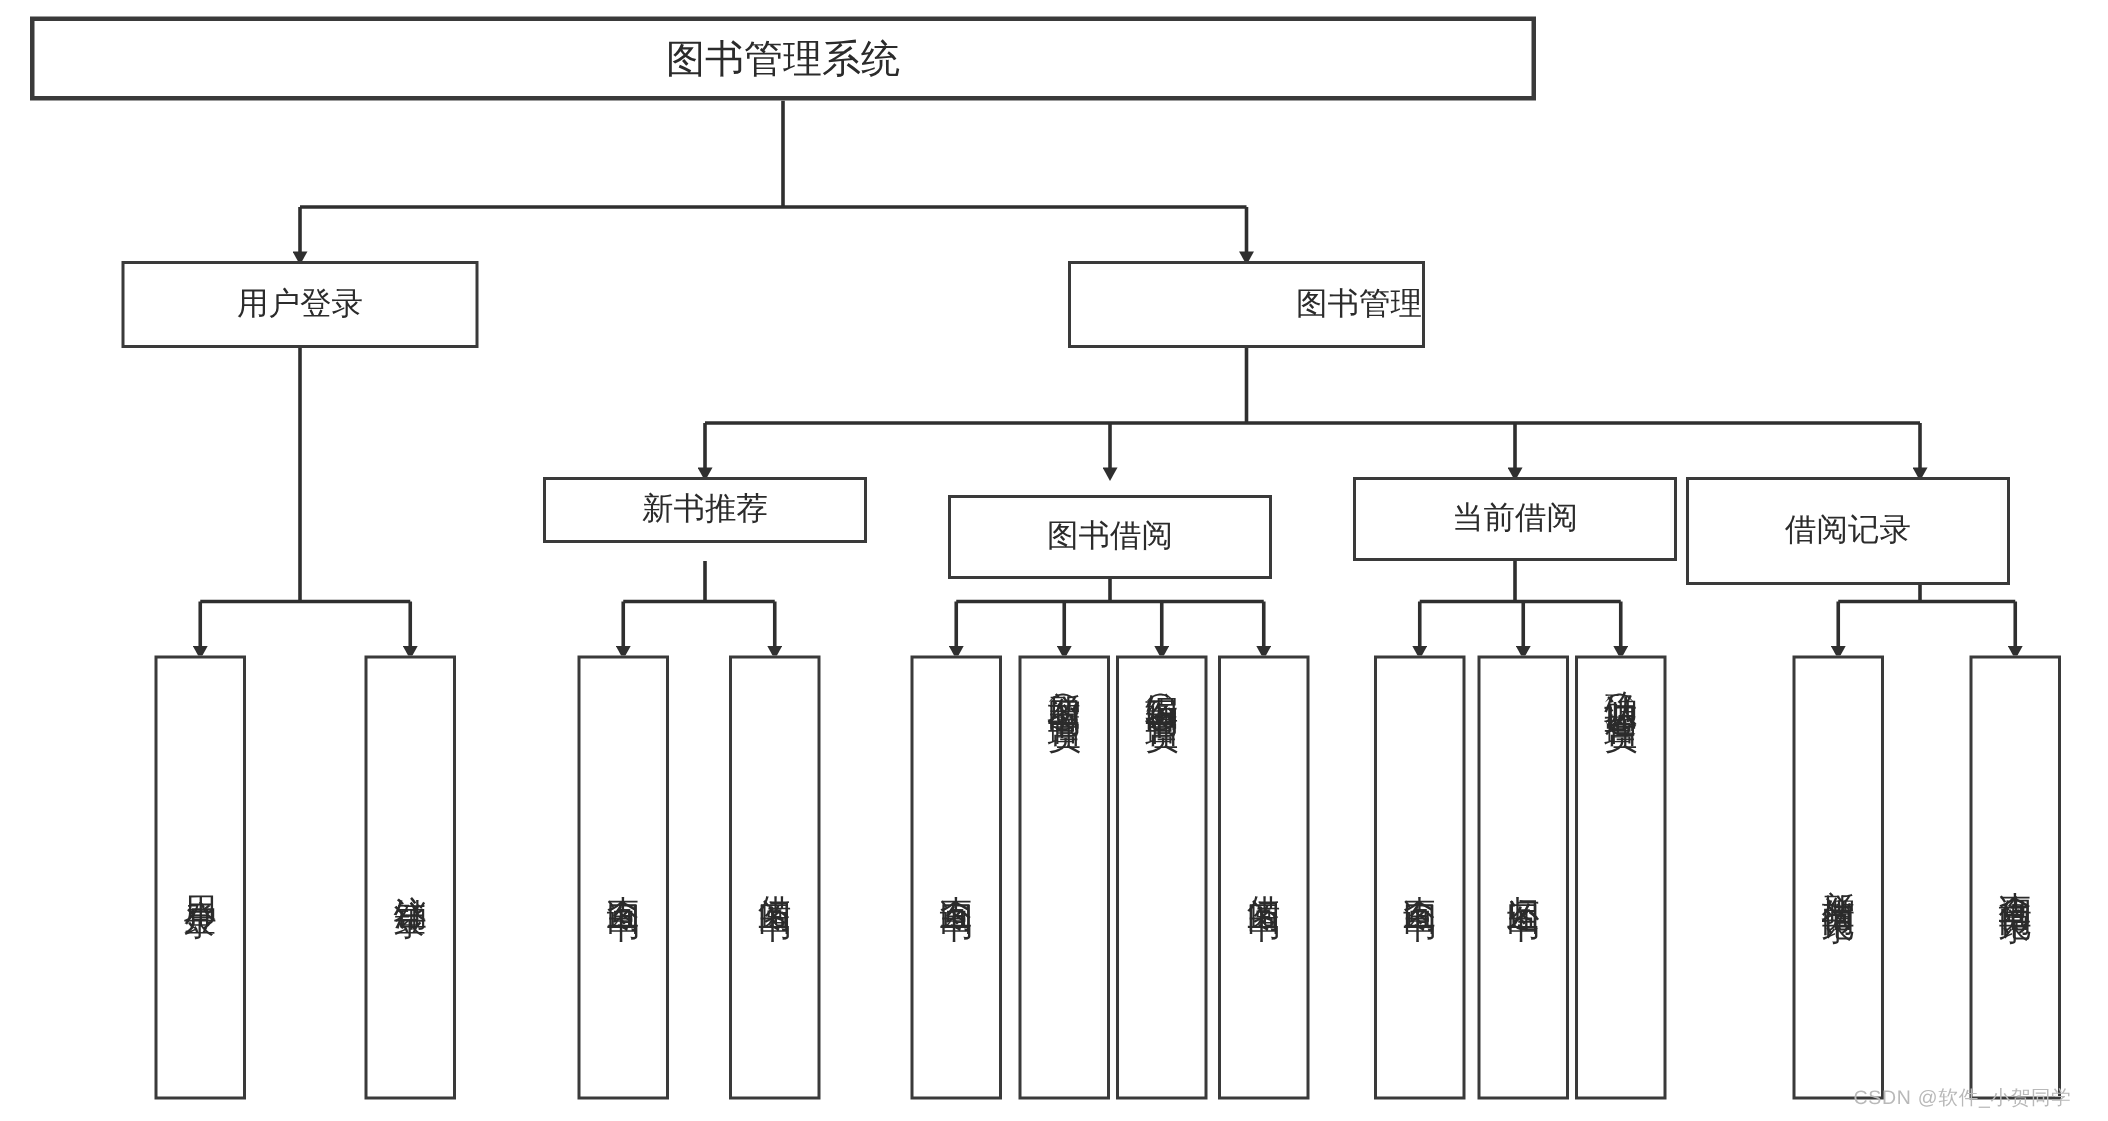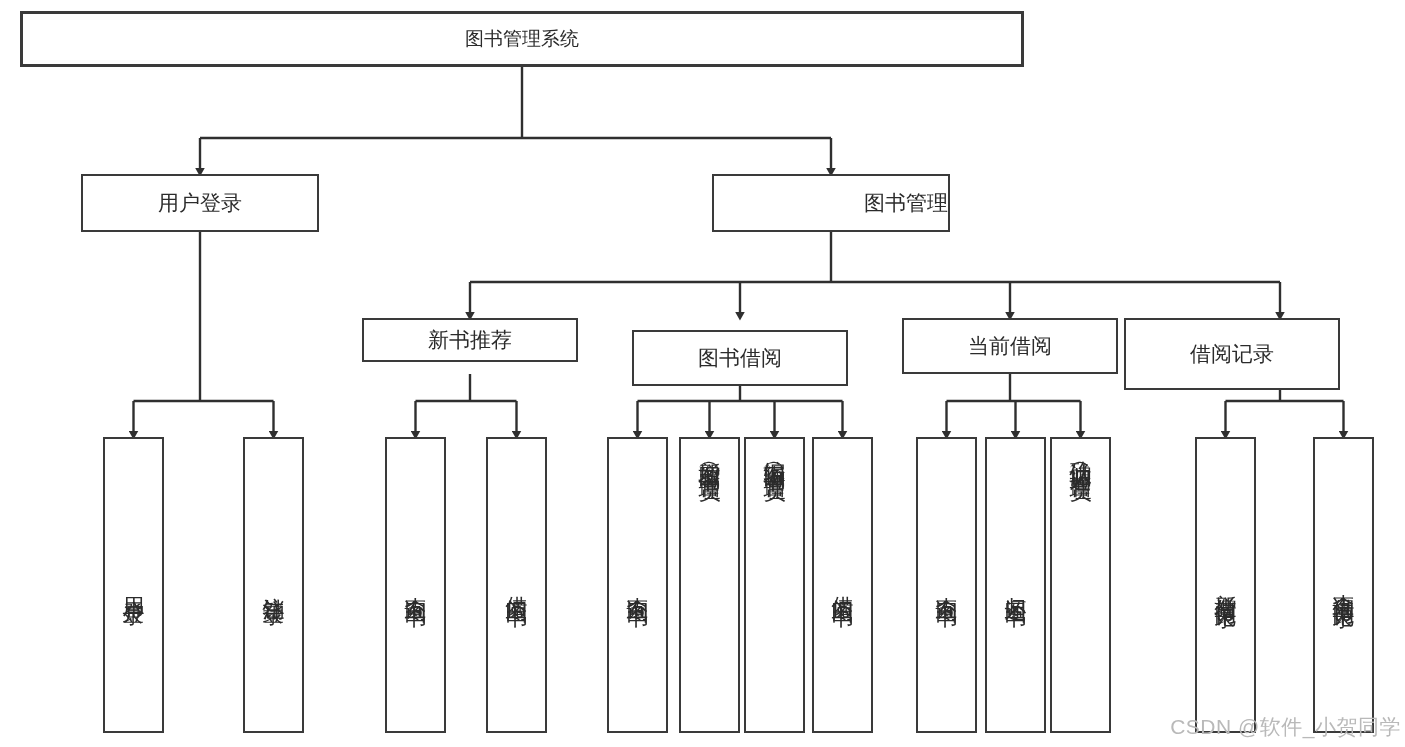--- a/index.html
+++ b/index.html
@@ -38,21 +38,21 @@
   .node.root {
     border-width: 3px;
   }
   .node-label {
     display: block;
     text-align: center;
     line-height: 1.18;
     white-space: nowrap;
   }
   .node.root .node-label {
-    font-size: 19px;
+    font-size: 26px;
   }
   .node.level2 .node-label {
     font-size: 21px;
   }
   .node.level1 .node-label {
     font-size: 21px;
   }
   .node.leaf {
     align-items: flex-start;
     padding-top: 0;
@@ -69,23 +69,23 @@
   .node.leaf.center .node-label {
     margin-top: auto;
     margin-bottom: auto;
   }
   .node.leaf.top .node-label {
     margin-top: 4px;
     margin-bottom: auto;
   }
   #watermark {
     position: absolute;
-    right: 4px;
+    right: 24px;
     bottom: 6px;
-    font-size: 21px;
+    font-size: 13px;
     color: #b9b9b9;
     white-space: nowrap;
     letter-spacing: 0.5px;
     text-align: right;
   }
 </style>
 </head>
 <body>
 
 <div id="canvas">

